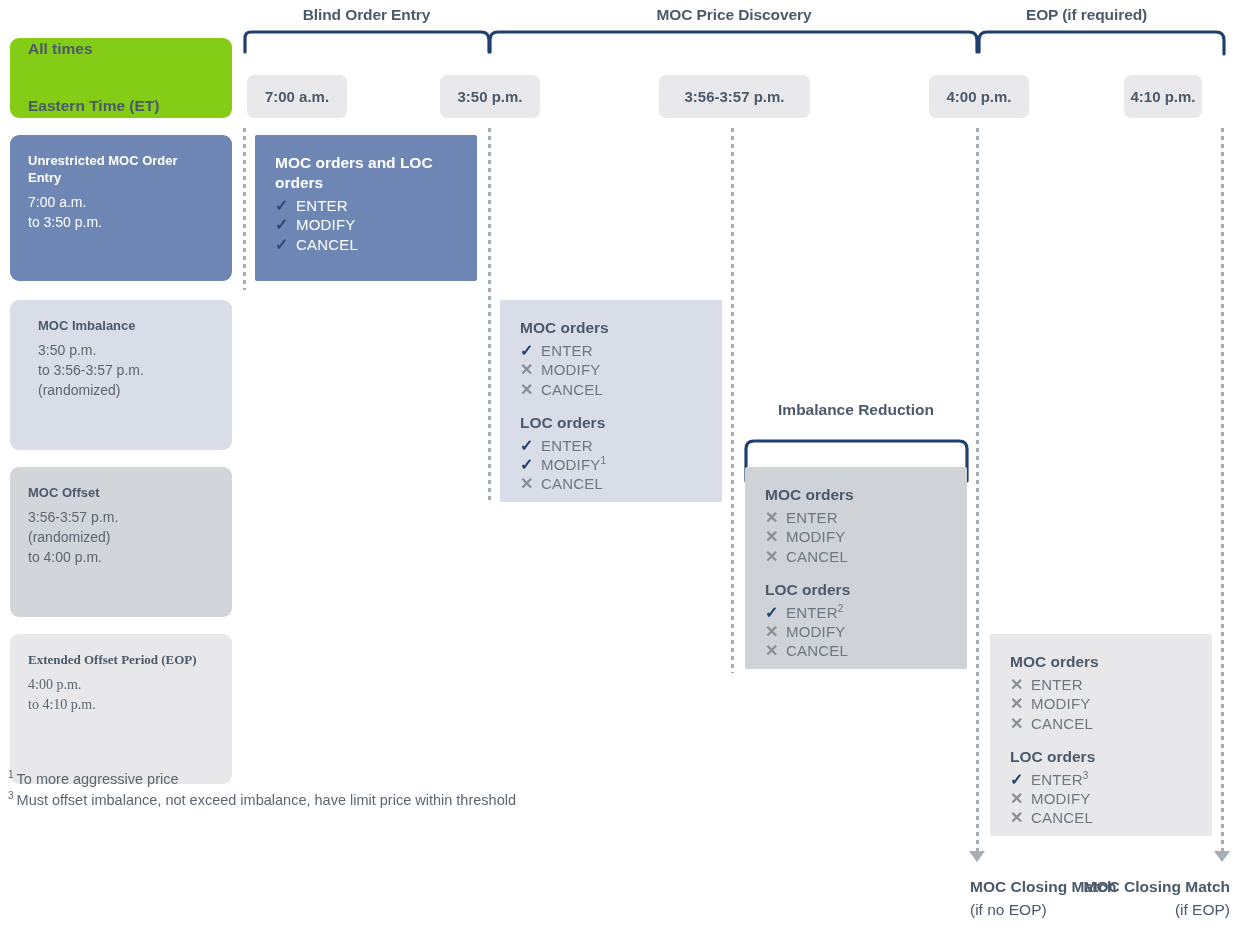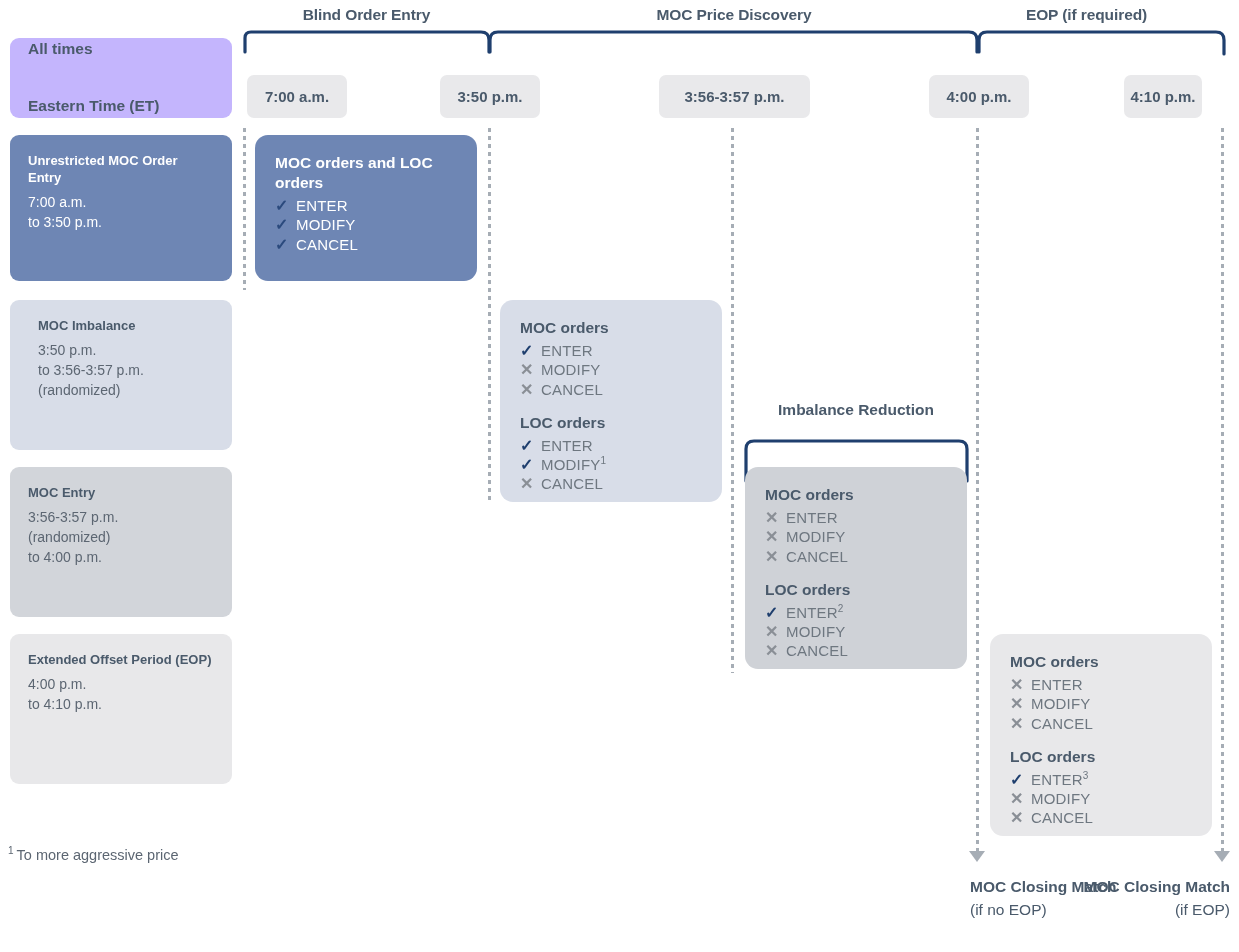--- a/index.html
+++ b/index.html
@@ -58,21 +58,21 @@
     color:#4a5a6b;
     white-space:nowrap;
     padding:0 14px;
   }
 
   
   .legend-box {
     position:absolute;
     left:10px; top:38px;
     width:222px; height:80px;
-    background:#c4b5fd;
+    background:#84cc16;
     border-radius:9px;
     display:flex; flex-direction:column; justify-content:center;
     padding-left:18px;
     font-size:15.5px;
     font-weight:bold;
     color:#4a5a6b;
     line-height:1.35;
     gap:36px;
   }
 
@@ -95,21 +95,21 @@
   .period.lightblue { background:#d8dde8; color:#5c6672;padding-left:28px; }
   .period.lightblue .p-title { color:#4a5a6b; }
   .period.gray { background:#d2d5da; color:#5c6672; }
   .period.gray .p-title { color:#4a5a6b; }
   .period.lightgray { background:#e8e8ea; color:#5c6672; }
   .period.lightgray .p-title { color:#4a5a6b; }
 
   
   .ocard {
     position:absolute;
-    border-radius:13px;
+    border-radius:2px;
     padding:18px 20px 16px 20px;
   }
   .ocard.blue { background:#6e86b4; }
   .ocard.lightblue { background:#d8dde8; }
   .ocard.gray { background:#cfd2d7; }
   .ocard.lightgray { background:#e8e8ea; }
 
   .ocard .grp-title {
     font-size:15.5px; font-weight:bold; color:#4a5a6b;
     line-height:1.3; margin-bottom:3px;
@@ -133,21 +133,21 @@
 
   
   .inner-label {
     position:absolute;
     font-size:15.5px; font-weight:bold; color:#4a5a6b;
     text-align:center; white-space:nowrap;
   }
 
   
   .footnotes {
-    position:absolute; left:8px; top:844px; width:700px;
+    position:absolute; left:8px; top:768px; width:700px;
     font-size:14.5px; color:#5c6672; line-height:1.32;
   }
   .footnotes div { white-space:nowrap; }
   .footnotes sup { font-size:10px; vertical-align:super; margin-right:3px; }
 
   
   .closing {
     position:absolute;
     font-size:15.5px;
     color:#4a5a6b;
@@ -202,27 +202,27 @@
   </div>
 
   <div class="period lightblue" style="top:300px; height:150px;">
     <div class="p-title">MOC Imbalance</div>
     <div class="p-sub" style="white-space:pre-line;">3:50 p.m.
 to 3:56-3:57 p.m.
 (randomized)</div>
   </div>
 
   <div class="period gray" style="top:467px; height:150px;">
-    <div class="p-title">MOC Entry</div>
+    <div class="p-title">MOC Offset</div>
     <div class="p-sub" style="white-space:pre-line;">3:56-3:57 p.m.
 (randomized)
 to 4:00 p.m.</div>
   </div>
 
-  <div class="period lightgray" style="top:634px; height:150px;">
+  <div class="period lightgray" style="top:634px; height:150px;font-family:Liberation Serif, serif;">
     <div class="p-title">Extended Offset Period (EOP)</div>
     <div class="p-sub" style="white-space:pre-line;">4:00 p.m.
 to 4:10 p.m.</div>
   </div>
 
   <div class="inner-label" style="left:745px; top:401px; width:222px;">Imbalance Reduction</div>
 
   <div class="ocard blue" id="ocard-0" style="left:255px; top:135px; width:222px; height:146px;">
       <div class="grp">
         <div class="grp-title">MOC orders and LOC orders</div>
@@ -335,20 +335,21 @@
         </div>
         <div class="act">
           <span class="mark no">✕</span>
           <span class="lbl">CANCEL</span>
         </div>
       </div>
     </div>
 
   <div class="footnotes" id="footnotes">
       <div><sup>1</sup><span>To more aggressive price</span></div>
+      <div><sup>3</sup><span>Must offset imbalance, not exceed imbalance, have limit price within threshold</span></div>
     </div>
 
   <div class="closing" style="left:970px; top:877px; width:150px; text-align:left;">
     <div class="cm-title">MOC Closing Match</div>
     <div class="cm-note">(if no EOP)</div>
   </div>
   <div class="closing" style="left:1078px; top:877px; width:152px; text-align:right;">
     <div class="cm-title">MOC Closing Match</div>
     <div class="cm-note">(if EOP)</div>
   </div>

